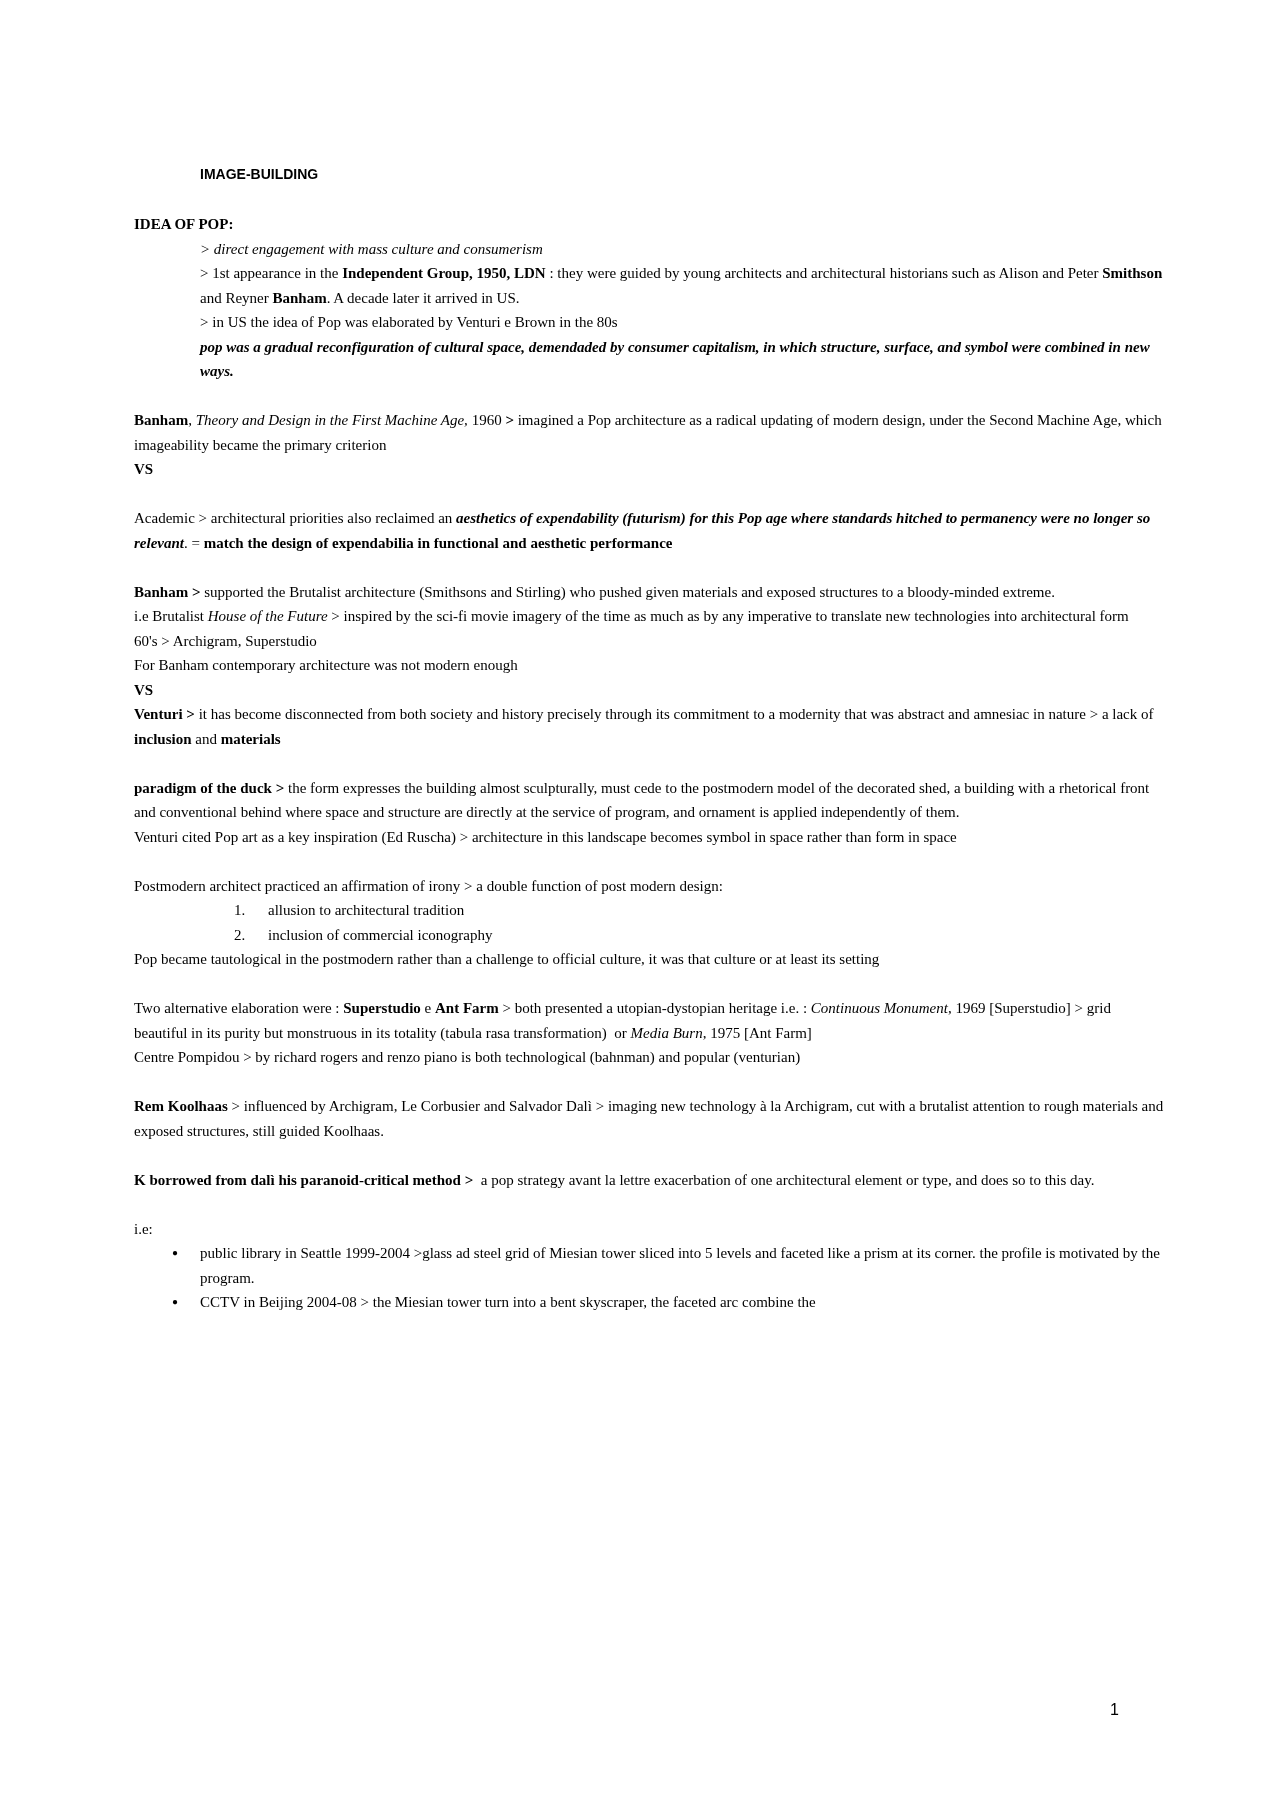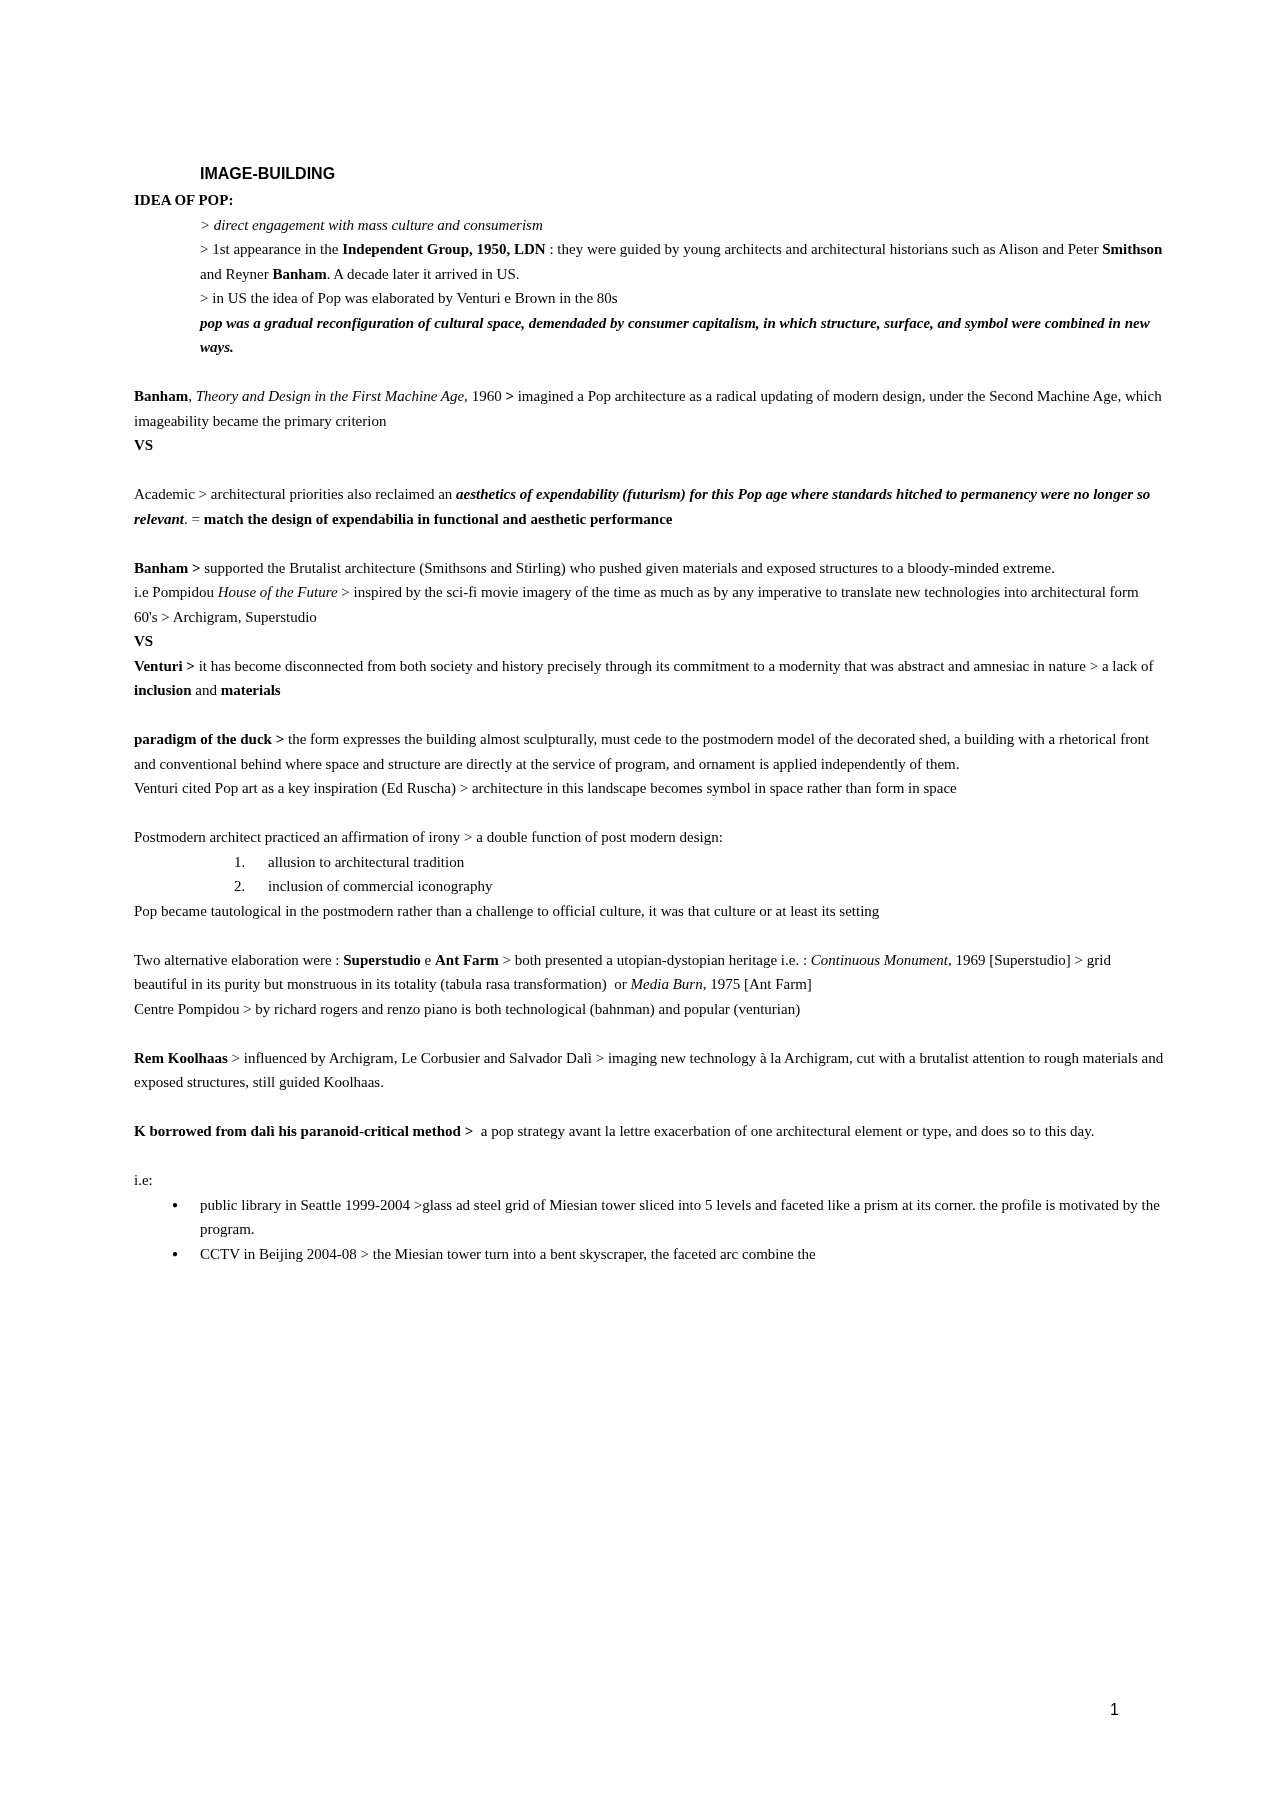--- a/index.html
+++ b/index.html
@@ -7,22 +7,22 @@
   body {
     width:1280px; height:1811px; position:relative; overflow:hidden;
     font-family:"Liberation Sans", sans-serif; color:#000;
   }
   .page { position:absolute; inset:0; background:#fff; }
   .content {
     position:absolute; left:134px; top:160px; width:1030px;
     font-size:15px; line-height:24.5px; text-align:left;
   }
   .doc-title {
-    font-size:16px; font-weight:bold; line-height:28px;
-    margin-left:66px; margin-bottom:0;
+    font-size:14px; font-weight:bold; line-height:28px;
+    margin-left:66px; margin-bottom:24px;
   }
   .blk { white-space:pre-wrap;font-family:Liberation Serif, serif; }
   .blk.ind1 { padding-left:66px; }
   .gap { height:24.5px; }
   .b { font-weight:bold; }
   .i { font-style:italic;margin-top:33px; }
   .num { display:flex; padding-left:100px; }
   .num .marker { flex:none; width:34px; }
   .bullet { display:flex; padding-left:38px; }
   .bullet .marker { flex:none; width:28px; font-size:10px; line-height:24.5px; }
@@ -44,22 +44,23 @@
         <div class="blk p ind1"><span class="runs"><span>&gt; 1st appearance in the </span><span class="b">Independent Group, 1950, LDN</span><span> : they were guided by young architects and architectural historians such as Alison and Peter </span><span class="b">Smithson</span><span> and Reyner </span><span class="b">Banham</span><span>. A decade later it arrived in US.</span></span></div>
         <div class="blk p ind1"><span class="runs"><span>&gt; in US the idea of Pop was elaborated by Venturi e Brown in the 80s</span></span></div>
         <div class="blk p ind1"><span class="runs"><span class="b i">pop was a gradual reconfiguration of cultural space, demendaded by consumer capitalism, in which structure, surface, and symbol were combined in new ways.</span></span></div>
         <div class="blk gap"></div>
         <div class="blk p"><span class="runs"><span class="b">Banham</span><span>, </span><span class="i">Theory and Design in the First Machine Age,</span><span> 1960 </span><span class="b">&gt;</span><span> imagined a Pop architecture as a radical updating of modern design, under the Second Machine Age, which imageability became the primary criterion</span></span></div>
         <div class="blk p"><span class="runs"><span class="b">VS</span></span></div>
         <div class="blk gap"></div>
         <div class="blk p"><span class="runs"><span>Academic &gt; architectural priorities also reclaimed an </span><span class="b i">aesthetics of expendability (futurism) for this Pop age where standards hitched to permanency were no longer so relevant</span><span>. = </span><span class="b">match the design of expendabilia in functional and aesthetic performance</span></span></div>
         <div class="blk gap"></div>
         <div class="blk p"><span class="runs"><span class="b">Banham &gt;</span><span> supported the Brutalist architecture (Smithsons and Stirling) who pushed given materials and exposed structures to a bloody-minded extreme.</span></span></div>
-        <div class="blk p"><span class="runs"><span>i.e Pompidou </span><span class="i">House of the Future</span><span> &gt; inspired by the sci-fi movie imagery of the time as much as by any imperative to translate new technologies into architectural form</span></span></div>
+        <div class="blk p"><span class="runs"><span>i.e Brutalist </span><span class="i">House of the Future</span><span> &gt; inspired by the sci-fi movie imagery of the time as much as by any imperative to translate new technologies into architectural form</span></span></div>
         <div class="blk p"><span class="runs"><span>60's &gt; Archigram, Superstudio</span></span></div>
+        <div class="blk p"><span class="runs"><span>For Banham contemporary architecture was not modern enough</span></span></div>
         <div class="blk p"><span class="runs"><span class="b">VS</span></span></div>
         <div class="blk p"><span class="runs"><span class="b">Venturi &gt;</span><span> it has become disconnected from both society and history precisely through its commitment to a modernity that was abstract and amnesiac in nature &gt; a lack of </span><span class="b">inclusion</span><span> and </span><span class="b">materials</span></span></div>
         <div class="blk gap"></div>
         <div class="blk p"><span class="runs"><span class="b">paradigm of the duck &gt;</span><span> the form expresses the building almost sculpturally, must cede to the postmodern model of the decorated shed, a building with a rhetorical front and conventional behind where space and structure are directly at the service of program, and ornament is applied independently of them.</span></span></div>
         <div class="blk p"><span class="runs"><span>Venturi cited Pop art as a key inspiration (Ed Ruscha) &gt; architecture in this landscape becomes symbol in space rather than form in space</span></span></div>
         <div class="blk gap"></div>
         <div class="blk p"><span class="runs"><span>Postmodern architect practiced an affirmation of irony &gt; a double function of post modern design:</span></span></div>
         <div class="blk num"><span class="marker">1.</span><span class="runs"><span>allusion to architectural tradition</span></span></div>
         <div class="blk num"><span class="marker">2.</span><span class="runs"><span>inclusion of commercial iconography</span></span></div>
         <div class="blk p"><span class="runs"><span>Pop became tautological in the postmodern rather than a challenge to official culture, it was that culture or at least its setting</span></span></div>

